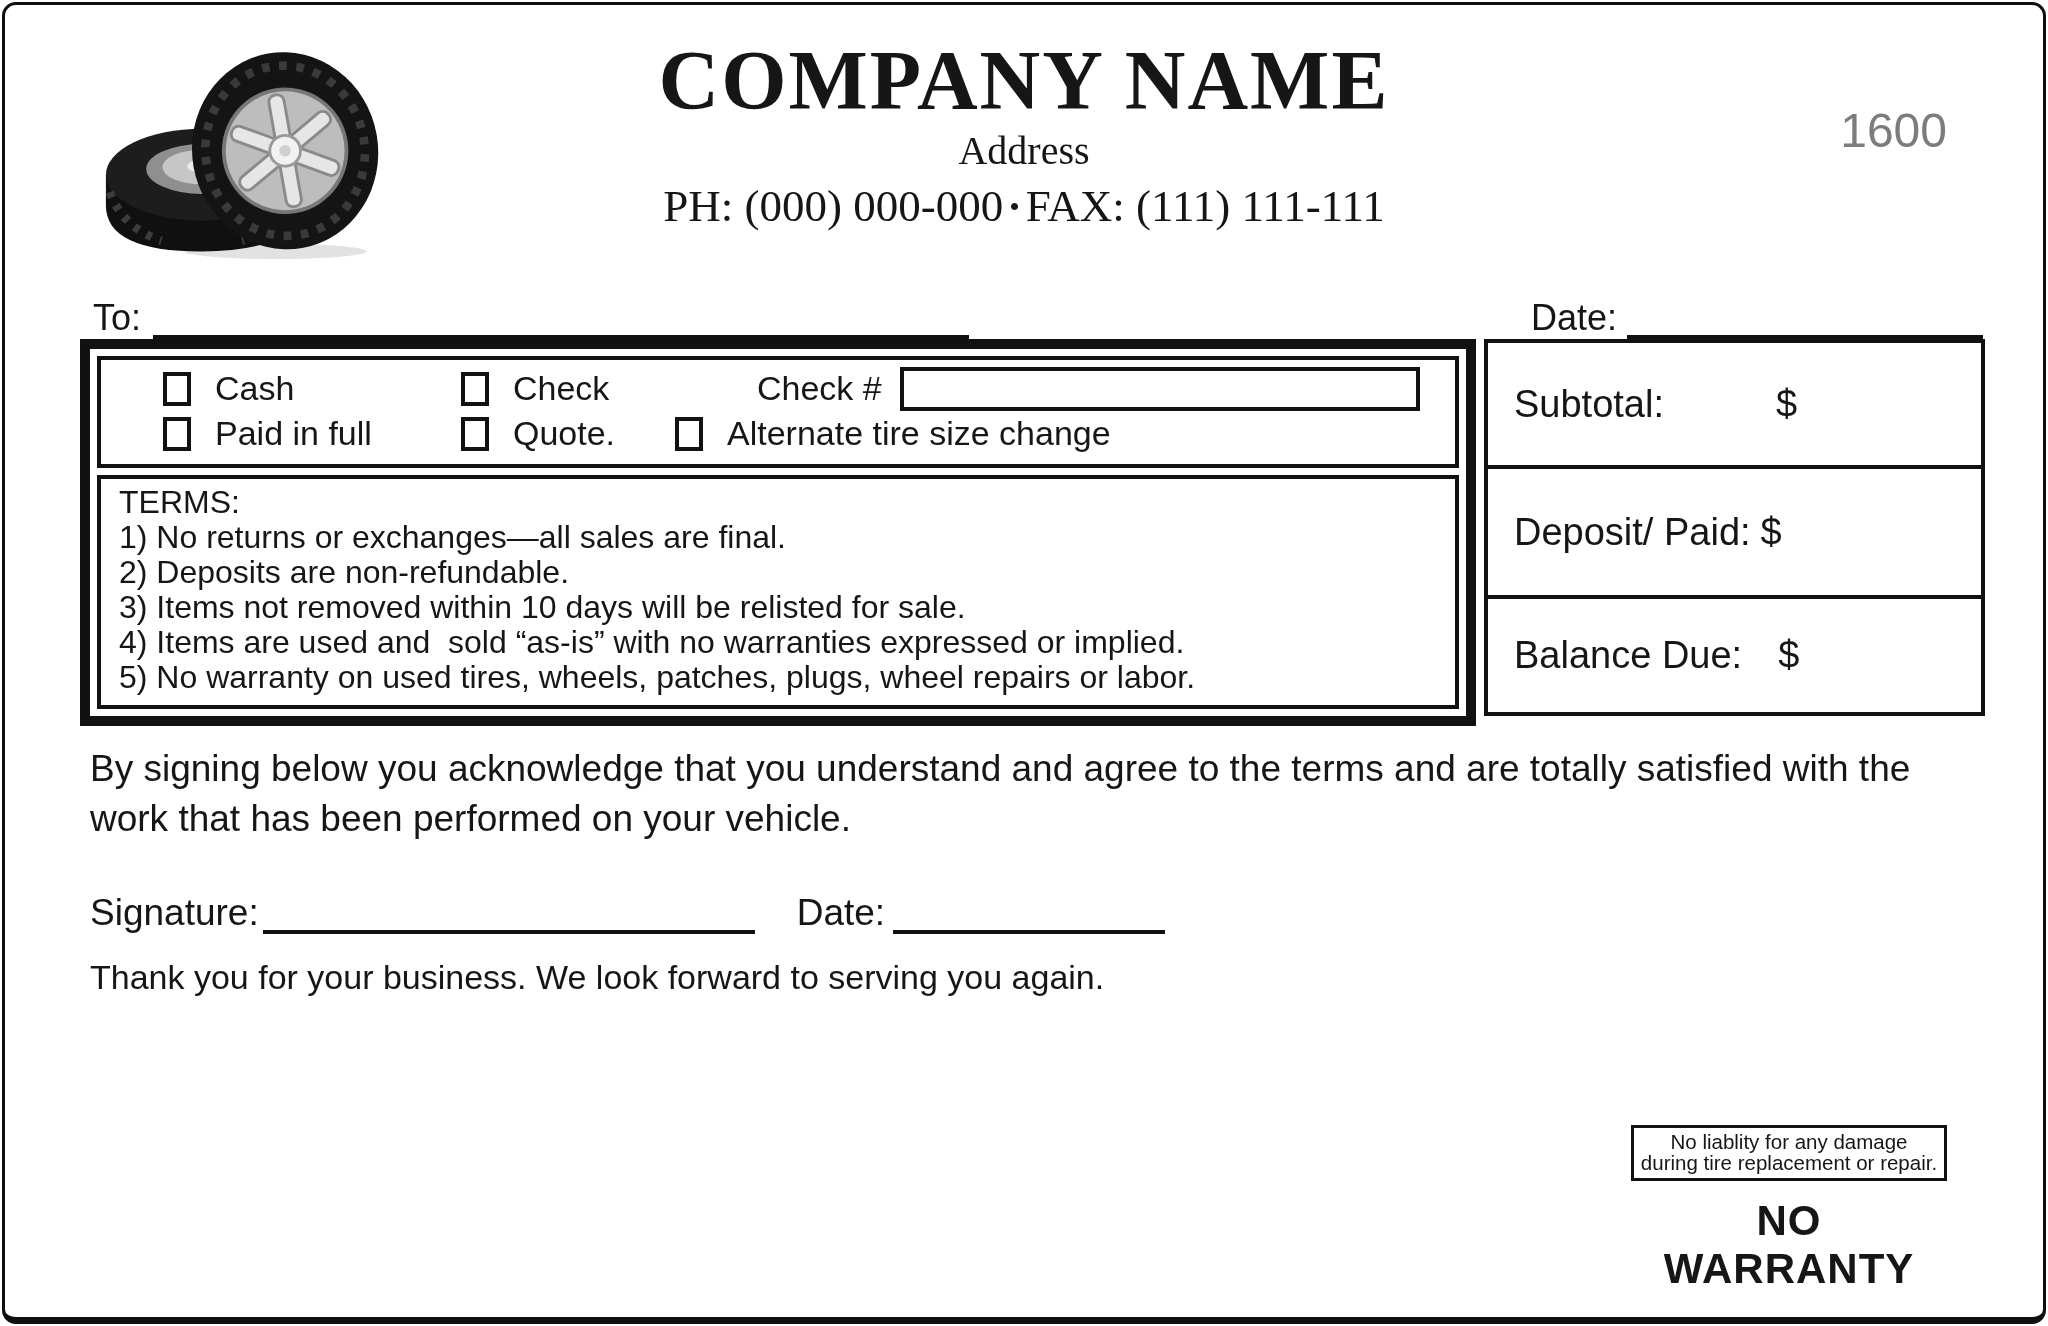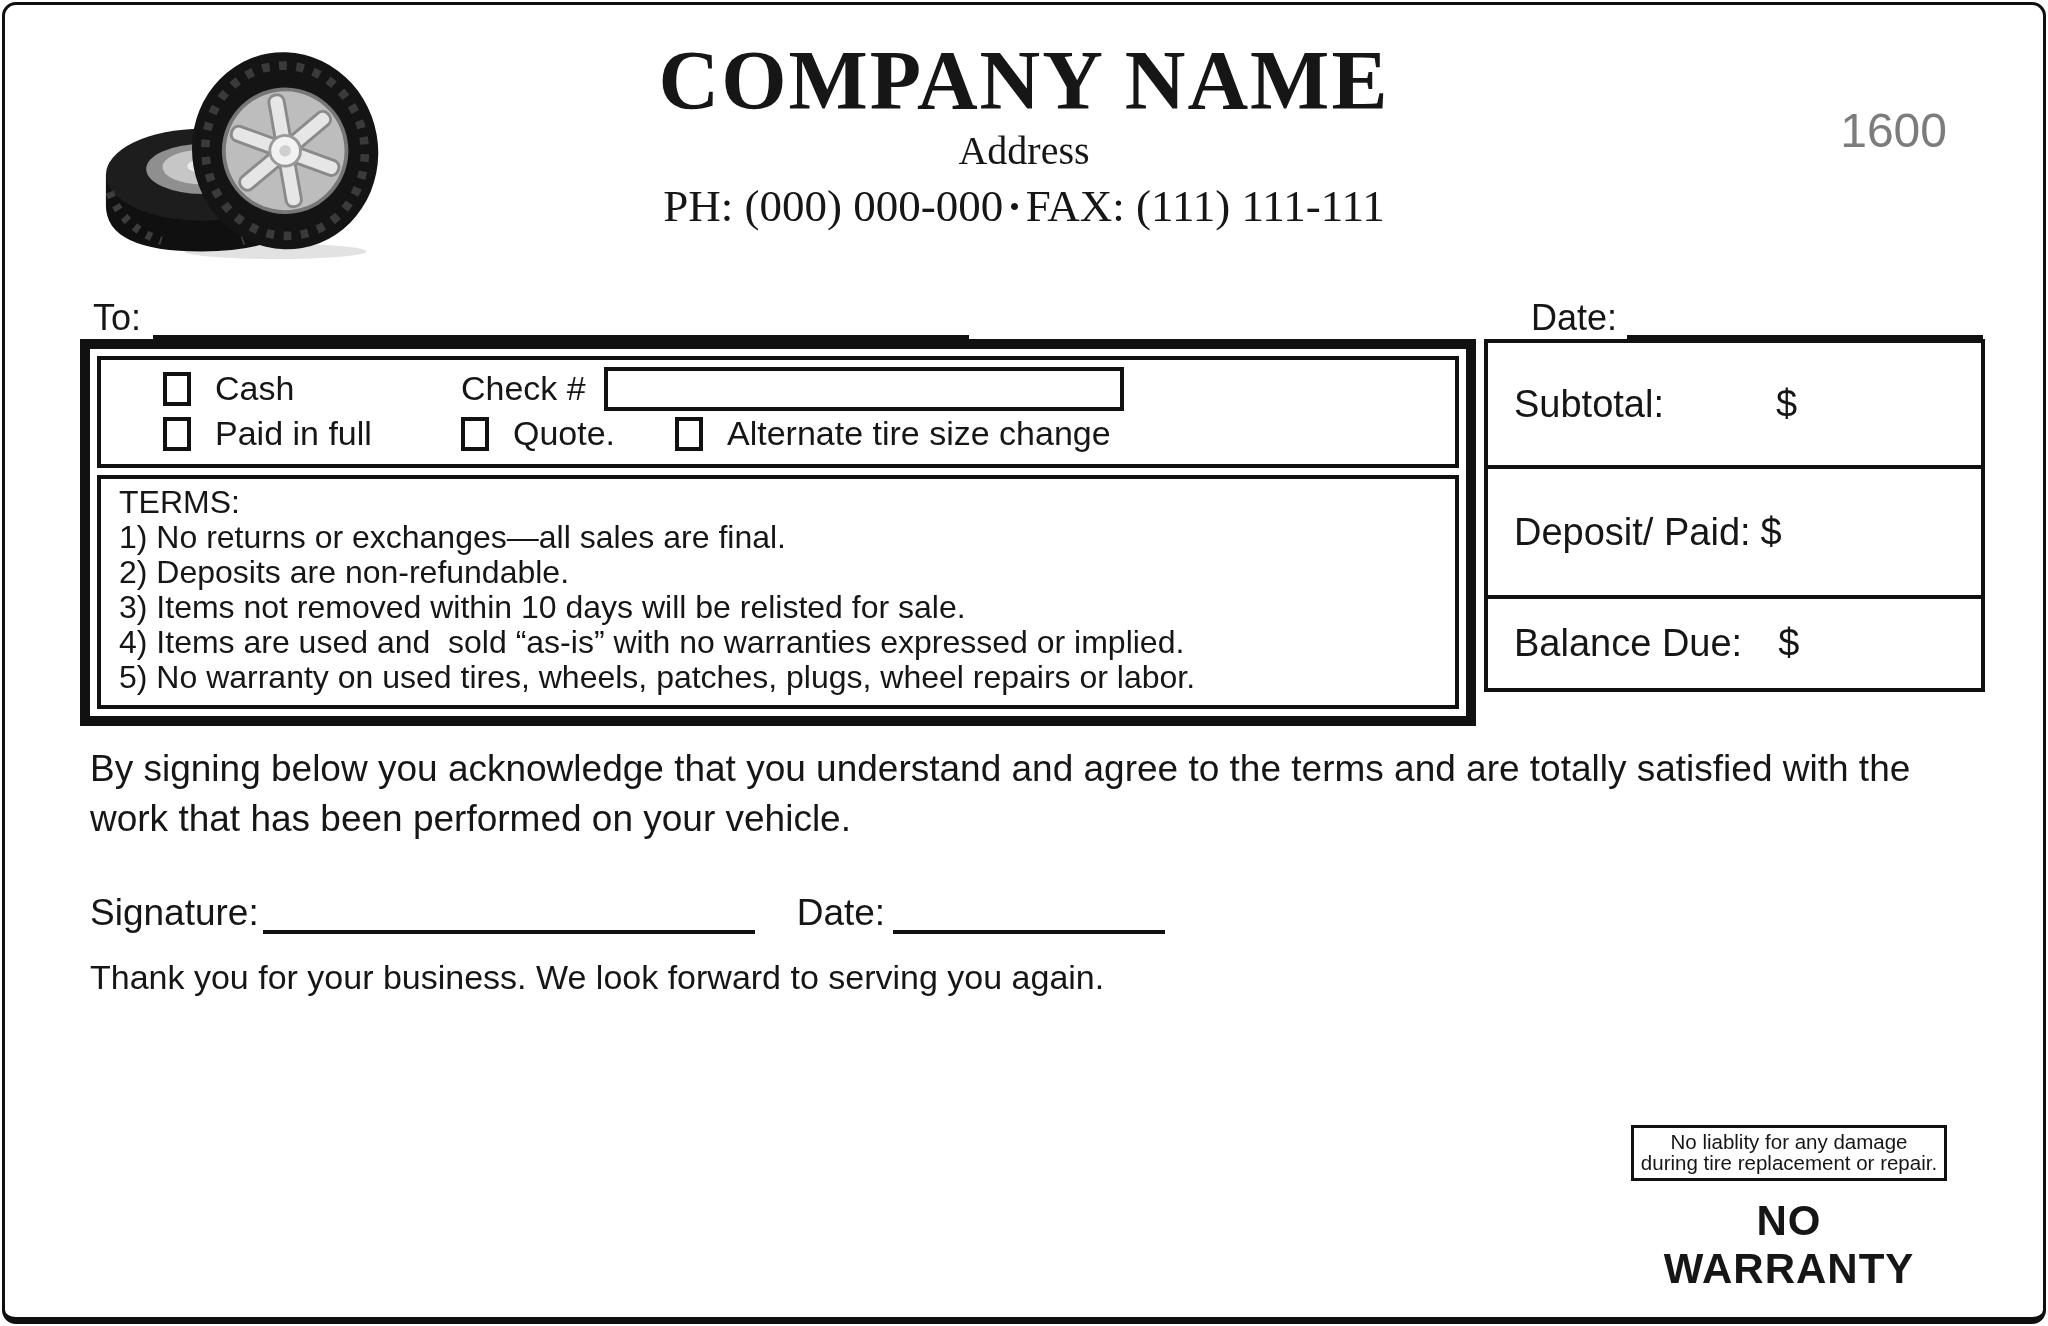--- a/index.html
+++ b/index.html
@@ -56,21 +56,21 @@
   .check-num-label{margin-right:18px;}
   .check-num-box{width:520px;height:44px;border:4px solid #111;background:#fff;font-size:32px;padding:0 10px;font-family:"Liberation Sans",sans-serif;}
   .terms-box{border:4px solid #111;margin:0 7px 7px;padding:6px 18px 10px;font-size:32px;line-height:35px;}
   .terms-line{white-space:pre-wrap;}
 
   .totals-col{margin-left:8px;flex:1;display:flex;flex-direction:column;}
   .total-box{border:4px solid #111;display:flex;align-items:center;padding-left:26px;font-size:38px;background:#fff;}
   .total-box + .total-box{margin-top:-4px;}
   .total-box:nth-child(1){height:130px;}
   .total-box:nth-child(2){height:134px;}
-  .total-box:nth-child(3){height:97px;text-align:center;}
+  .total-box:nth-child(3){height:121px;text-align:center;}
   .total-box:nth-child(1) .currency{margin-left:112px;}
   .total-box:nth-child(2) .currency{margin-left:10px;}
   .total-box:nth-child(3) .currency{margin-left:36px;}
   .total-value{display:inline-block;min-width:120px;min-height:40px;margin-left:14px;}
 
   
   .ack{margin:18px 70px 0 85px;width:1850px;font-size:37px;line-height:50px;}
   .sig-row{display:flex;align-items:flex-end;margin:42px 0 0 85px;font-size:37px;height:48px;}
   .line-signature{flex:0 0 492px;margin-left:4px;height:40px;}
   .sig-date-label{margin-left:42px;}
@@ -140,20 +140,24 @@
 
   <div class="middle">
 
     <div class="left-box">
       <div class="cb-box">
         <div class="cb-row">
           <span class="opt c1">
             <span class="cb"></span>
             <span>Cash</span>
           </span>
+          <span class="opt c2">
+            <span class="cb"></span>
+            <span>Check</span>
+          </span>
           <span class="check-num-label">Check #</span>
           <input class="check-num-box" value="" style="">
         </div>
         <div class="cb-row">
           <span class="opt c1">
             <span class="cb"></span>
             <span>Paid in full</span>
           </span>
           <span class="opt c3">
             <span class="cb"></span>

